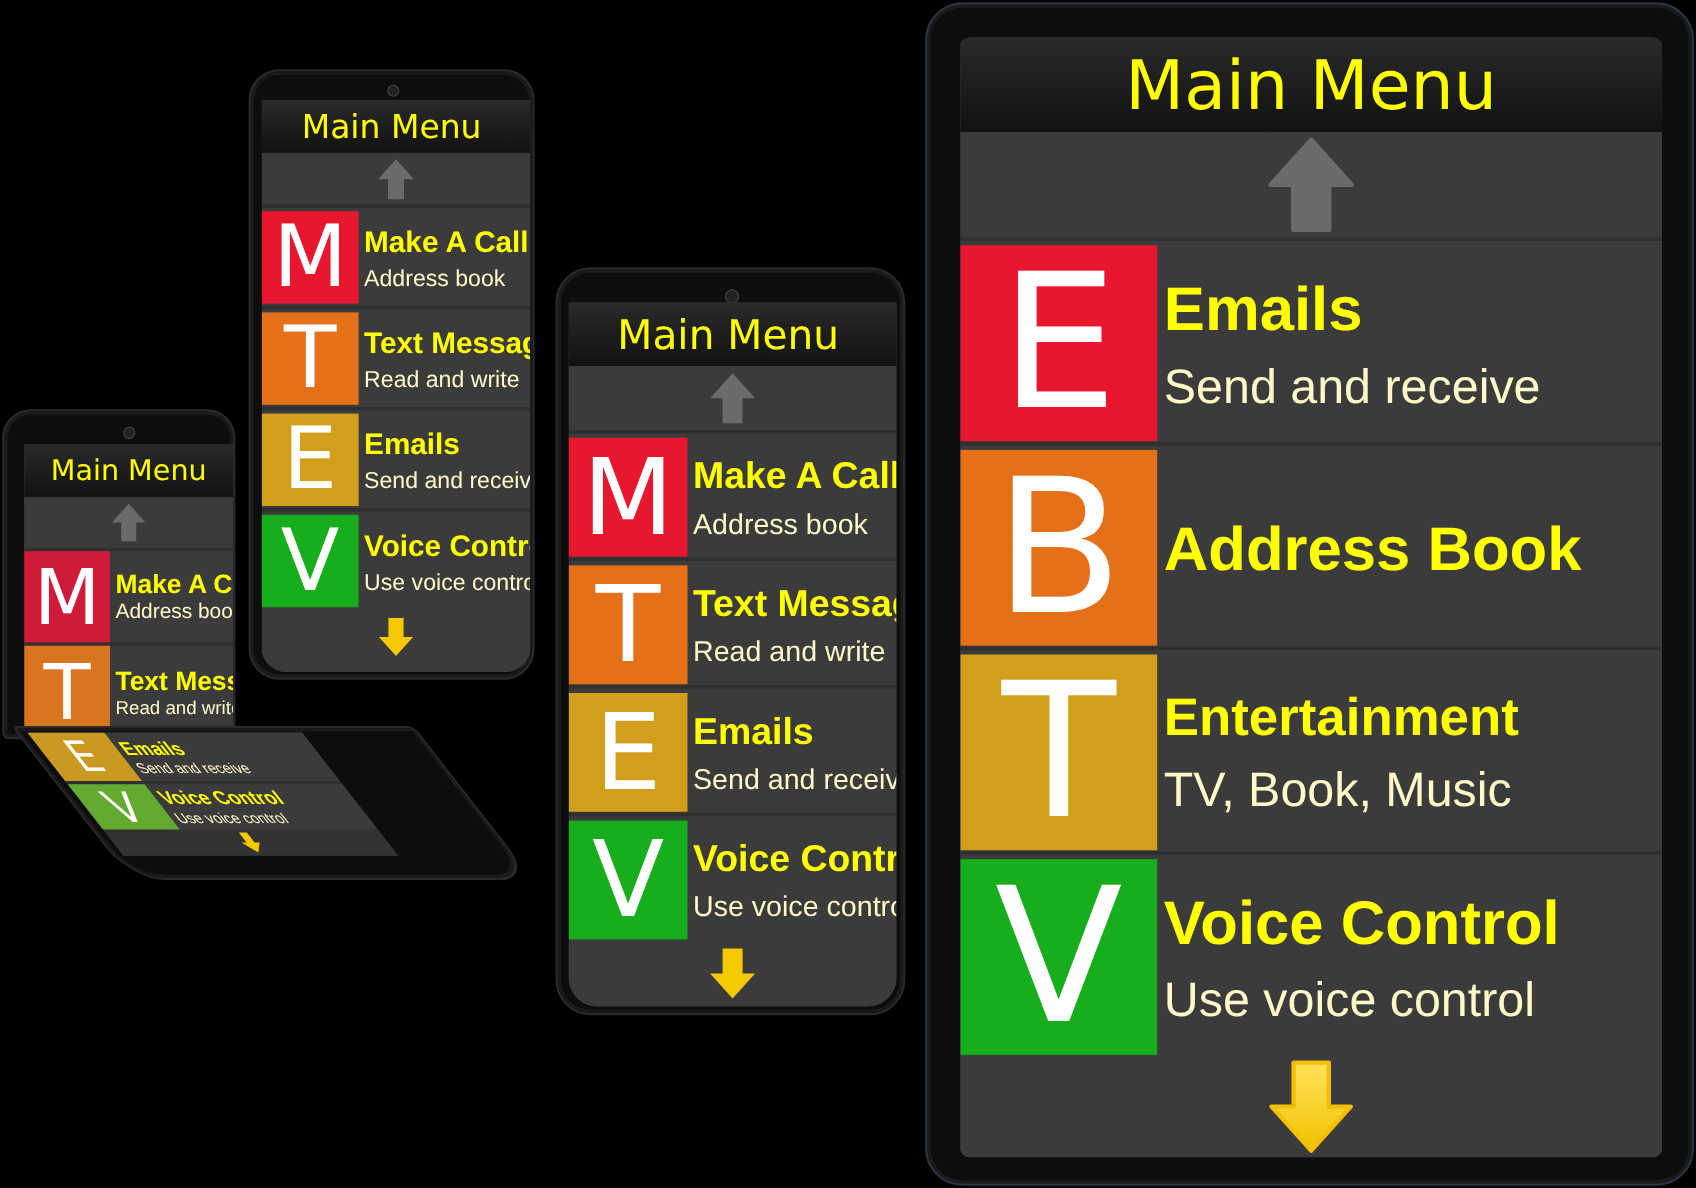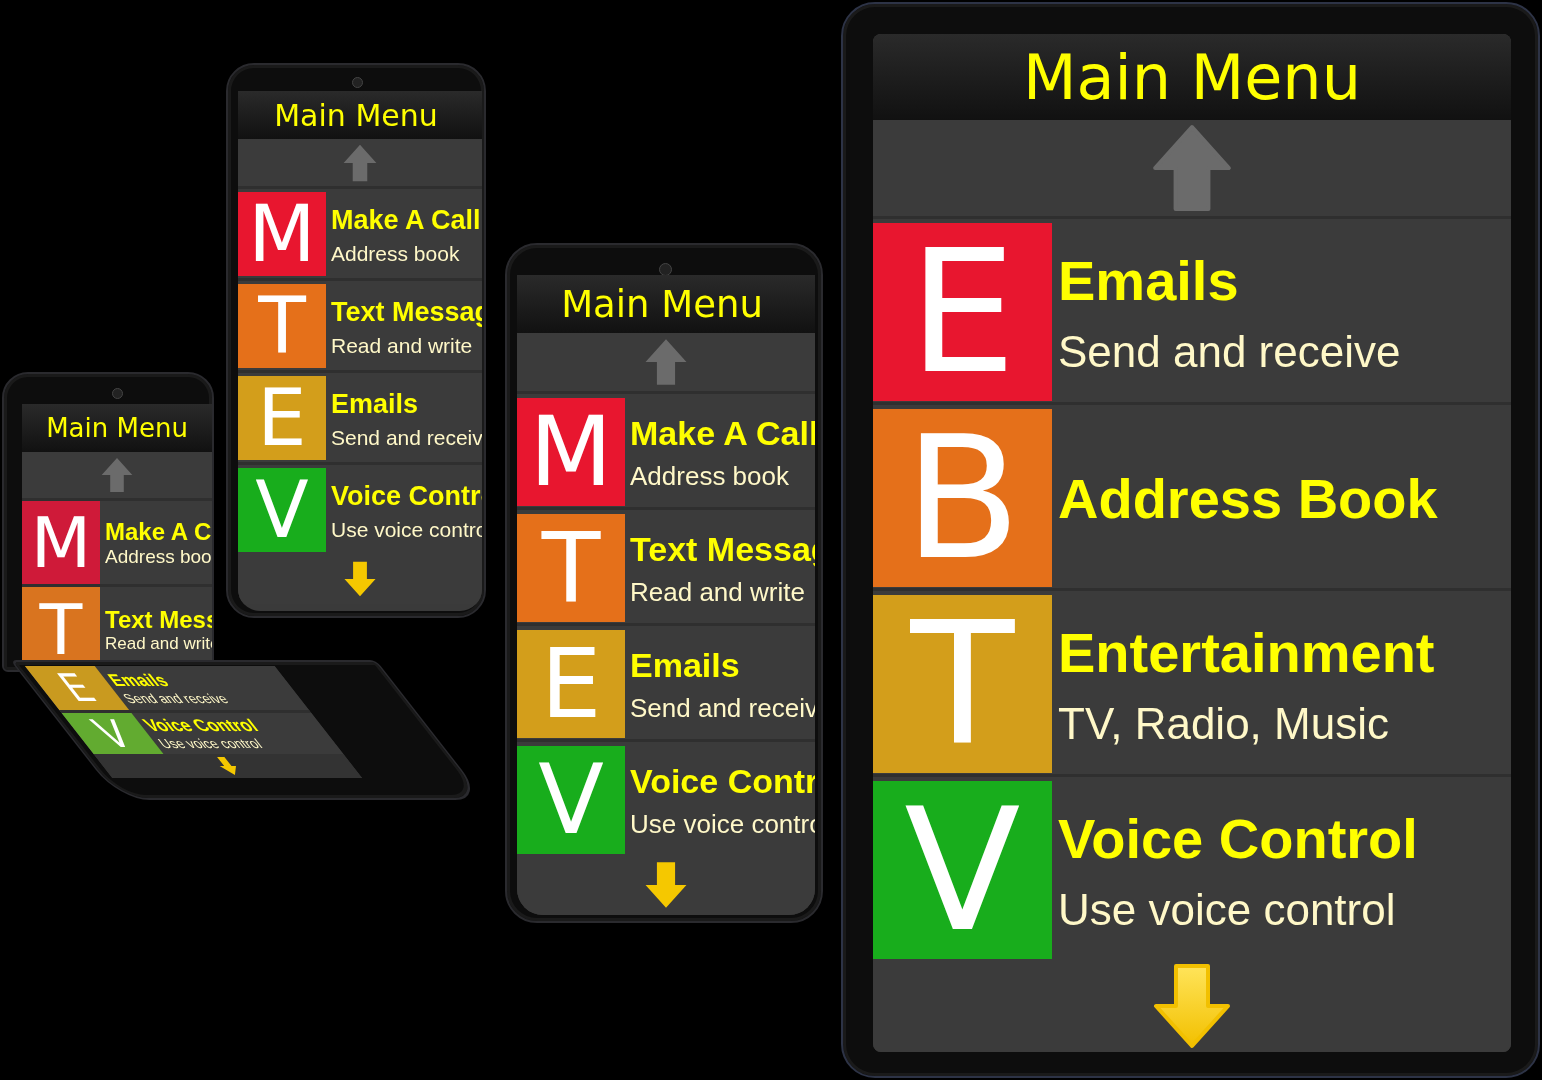--- a/index.html
+++ b/index.html
@@ -176,22 +176,22 @@
     </div>
     <div class="item" style="height:186px;padding-top:4px;">
       <div class="tile" style="width:179px;background:#e5701a;font-size:170px;height:178px;">B</div>
       <div class="txt" style="padding-left:6px;">
           <span class="t1" style="font-size:56px;">Address Book</span>
         </div>
     </div>
     <div class="item" style="height:186px;padding-top:4px;">
       <div class="tile" style="width:179px;background:#d39e1b;font-size:170px;height:178px;">T</div>
       <div class="txt" style="padding-left:6px;">
-          <span class="t1" style="font-size:56px;">Entertainment</span>
-          <span class="t2" style="font-size:44px;margin-top:14px;">TV, Radio, Music</span>
+          <span class="t1" style="font-size:48px;">Entertainment</span>
+          <span class="t2" style="font-size:44px;margin-top:14px;">TV, Book, Music</span>
         </div>
     </div>
     <div class="item" style="height:186px;padding-top:4px;">
       <div class="tile" style="width:179px;background:#18ad1c;font-size:170px;height:178px;">V</div>
       <div class="txt" style="padding-left:6px;">
           <span class="t1" style="font-size:56px;">Voice Control</span>
           <span class="t2" style="font-size:44px;margin-top:14px;">Use voice control</span>
         </div>
     </div>
     <div class="nav-row" style="height:92px;">

